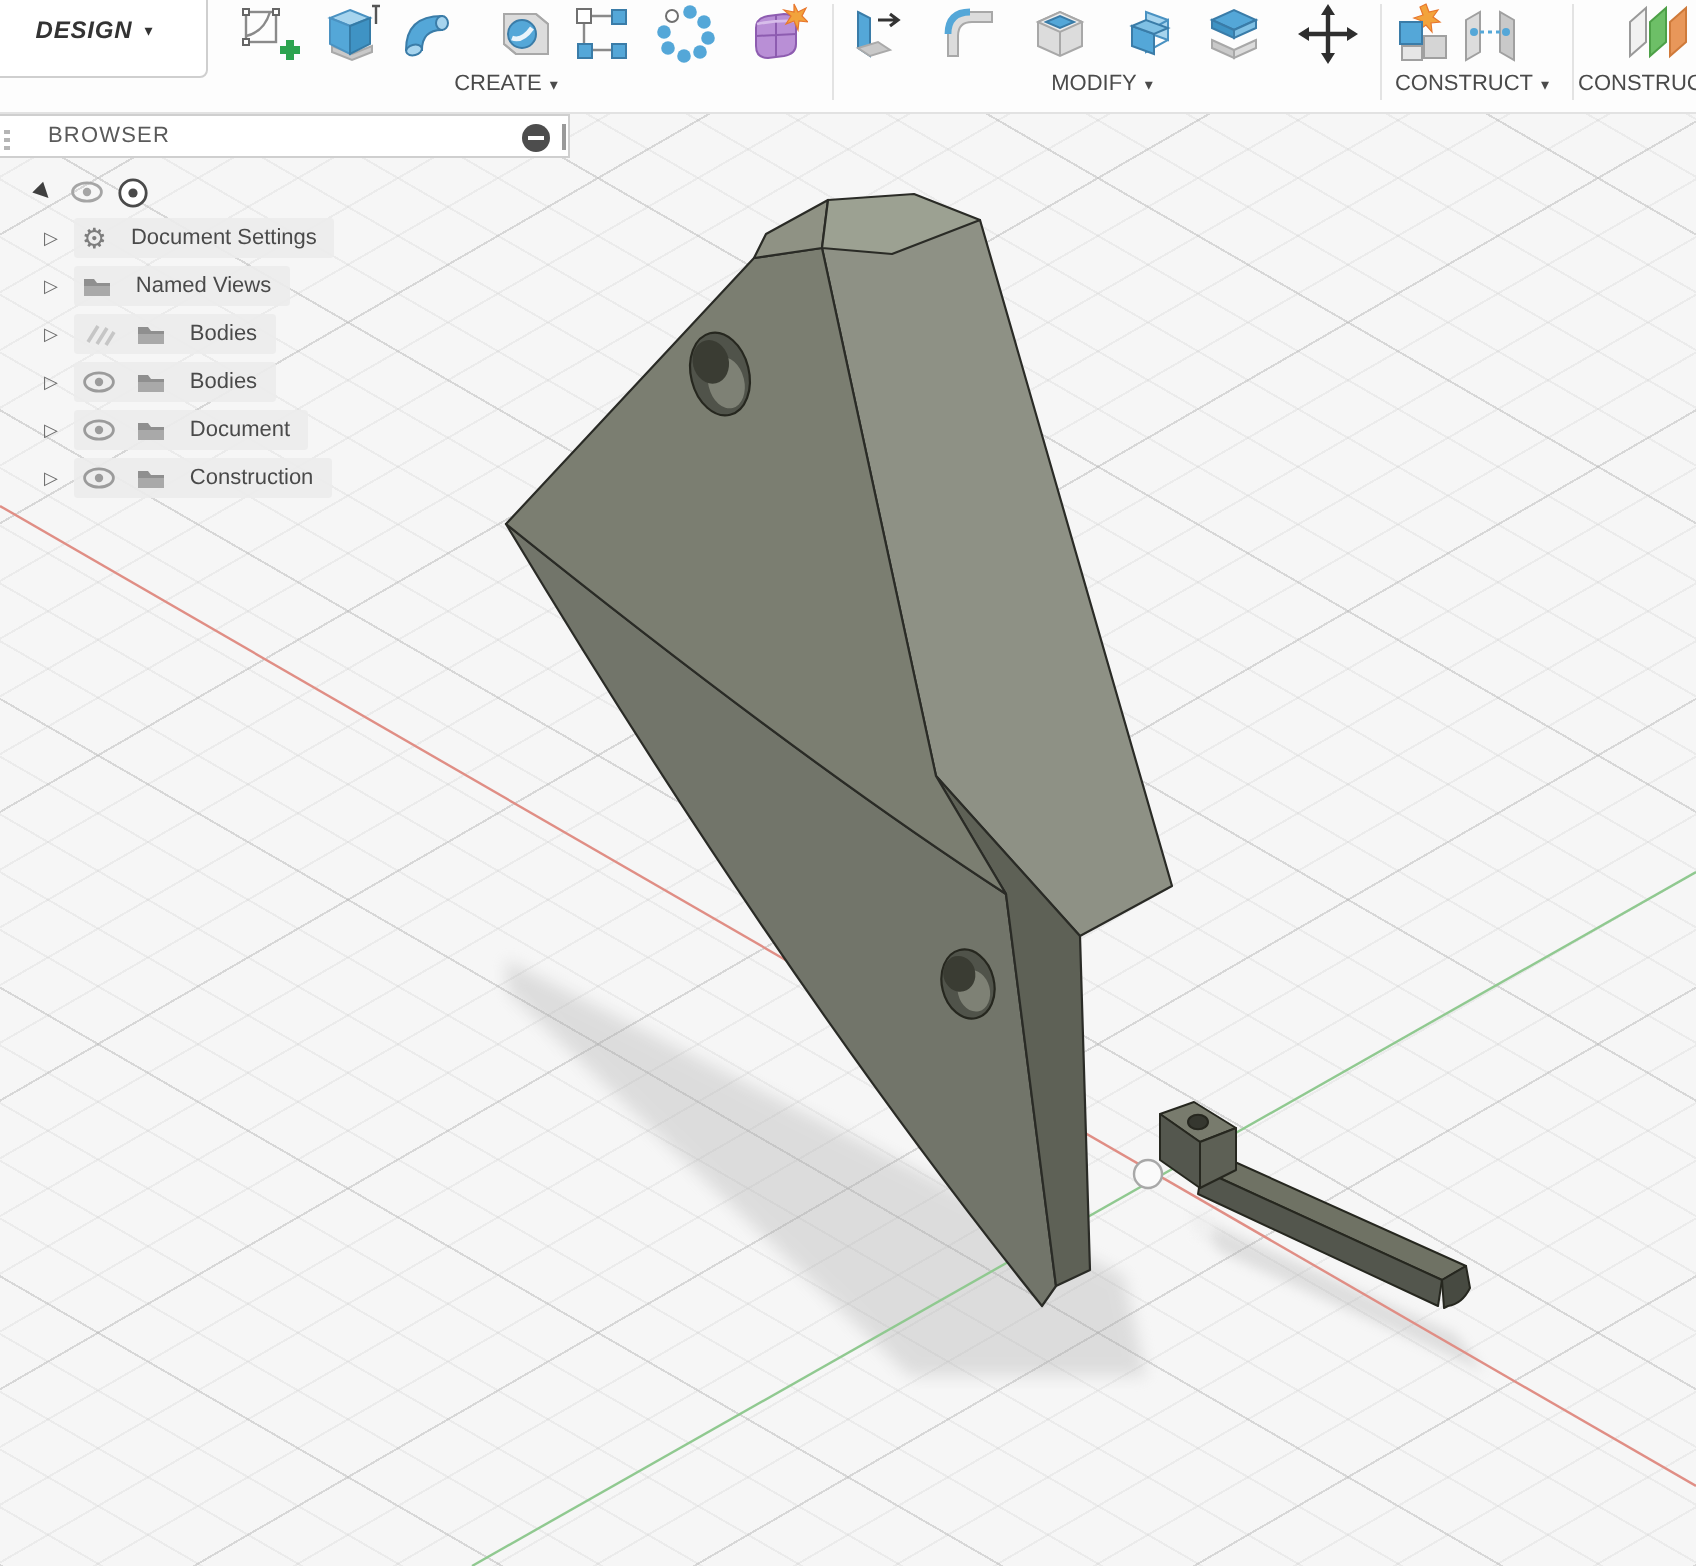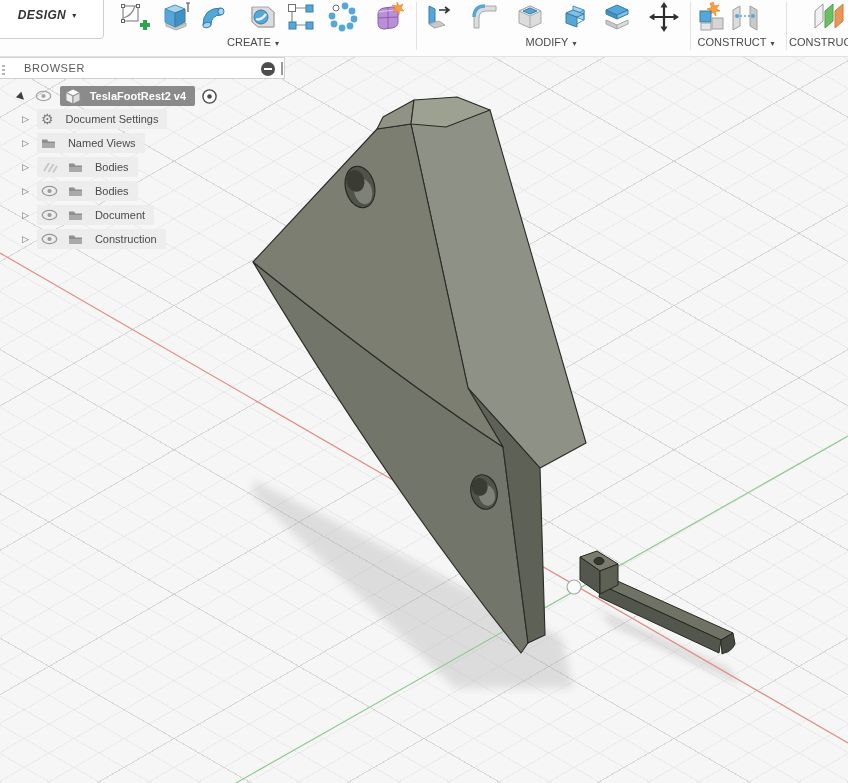--- a/index.html
+++ b/index.html
@@ -242,28 +242,20 @@
     <span class="collapse-btn"></span>
     <span class="scroll-tick"></span>
   </div>
 
   <div class="brow" style="left:0;top:29px">
     <span style="margin-left:18px" class="tri-open">▶</span>
     <svg width="17" height="12" style="margin-left:9px">
       <ellipse cx="8.5" cy="6" rx="7.2" ry="4.6" fill="none" stroke="#a5a5a5" stroke-width="1.4"></ellipse>
       <circle cx="8.5" cy="6" r="2.1" fill="#a5a5a5"></circle>
     </svg>
-    <span class="pill pill-dark" style="margin-left:8px">
-      <svg width="18" height="19">
-        <polygon points="9,2 16,5.5 9,9 2,5.5" fill="#fdfdfd" stroke="#8f8f8f"></polygon>
-        <polygon points="2,5.5 9,9 9,17 2,13.5" fill="#ededed" stroke="#8f8f8f"></polygon>
-        <polygon points="16,5.5 9,9 9,17 16,13.5" fill="#dddddd" stroke="#8f8f8f"></polygon>
-      </svg>
-      <span class="label">TeslaFootRest2 v4</span>
-    </span>
     <svg width="17" height="17" style="margin-left:6px">
       <circle cx="8.5" cy="8.5" r="6.6" fill="#fff" stroke="#4a4a4a" stroke-width="1.4"></circle>
       <circle cx="8.5" cy="8.5" r="2.3" fill="#4a4a4a"></circle>
     </svg>
   </div>
 
   <div class="brow" style="left:0;top:52px">
     <span style="margin-left:22px" class="tri-closed">▷</span>
     <span class="pill" style="margin-left:8px">
       <span class="gear-glyph">⚙</span>

